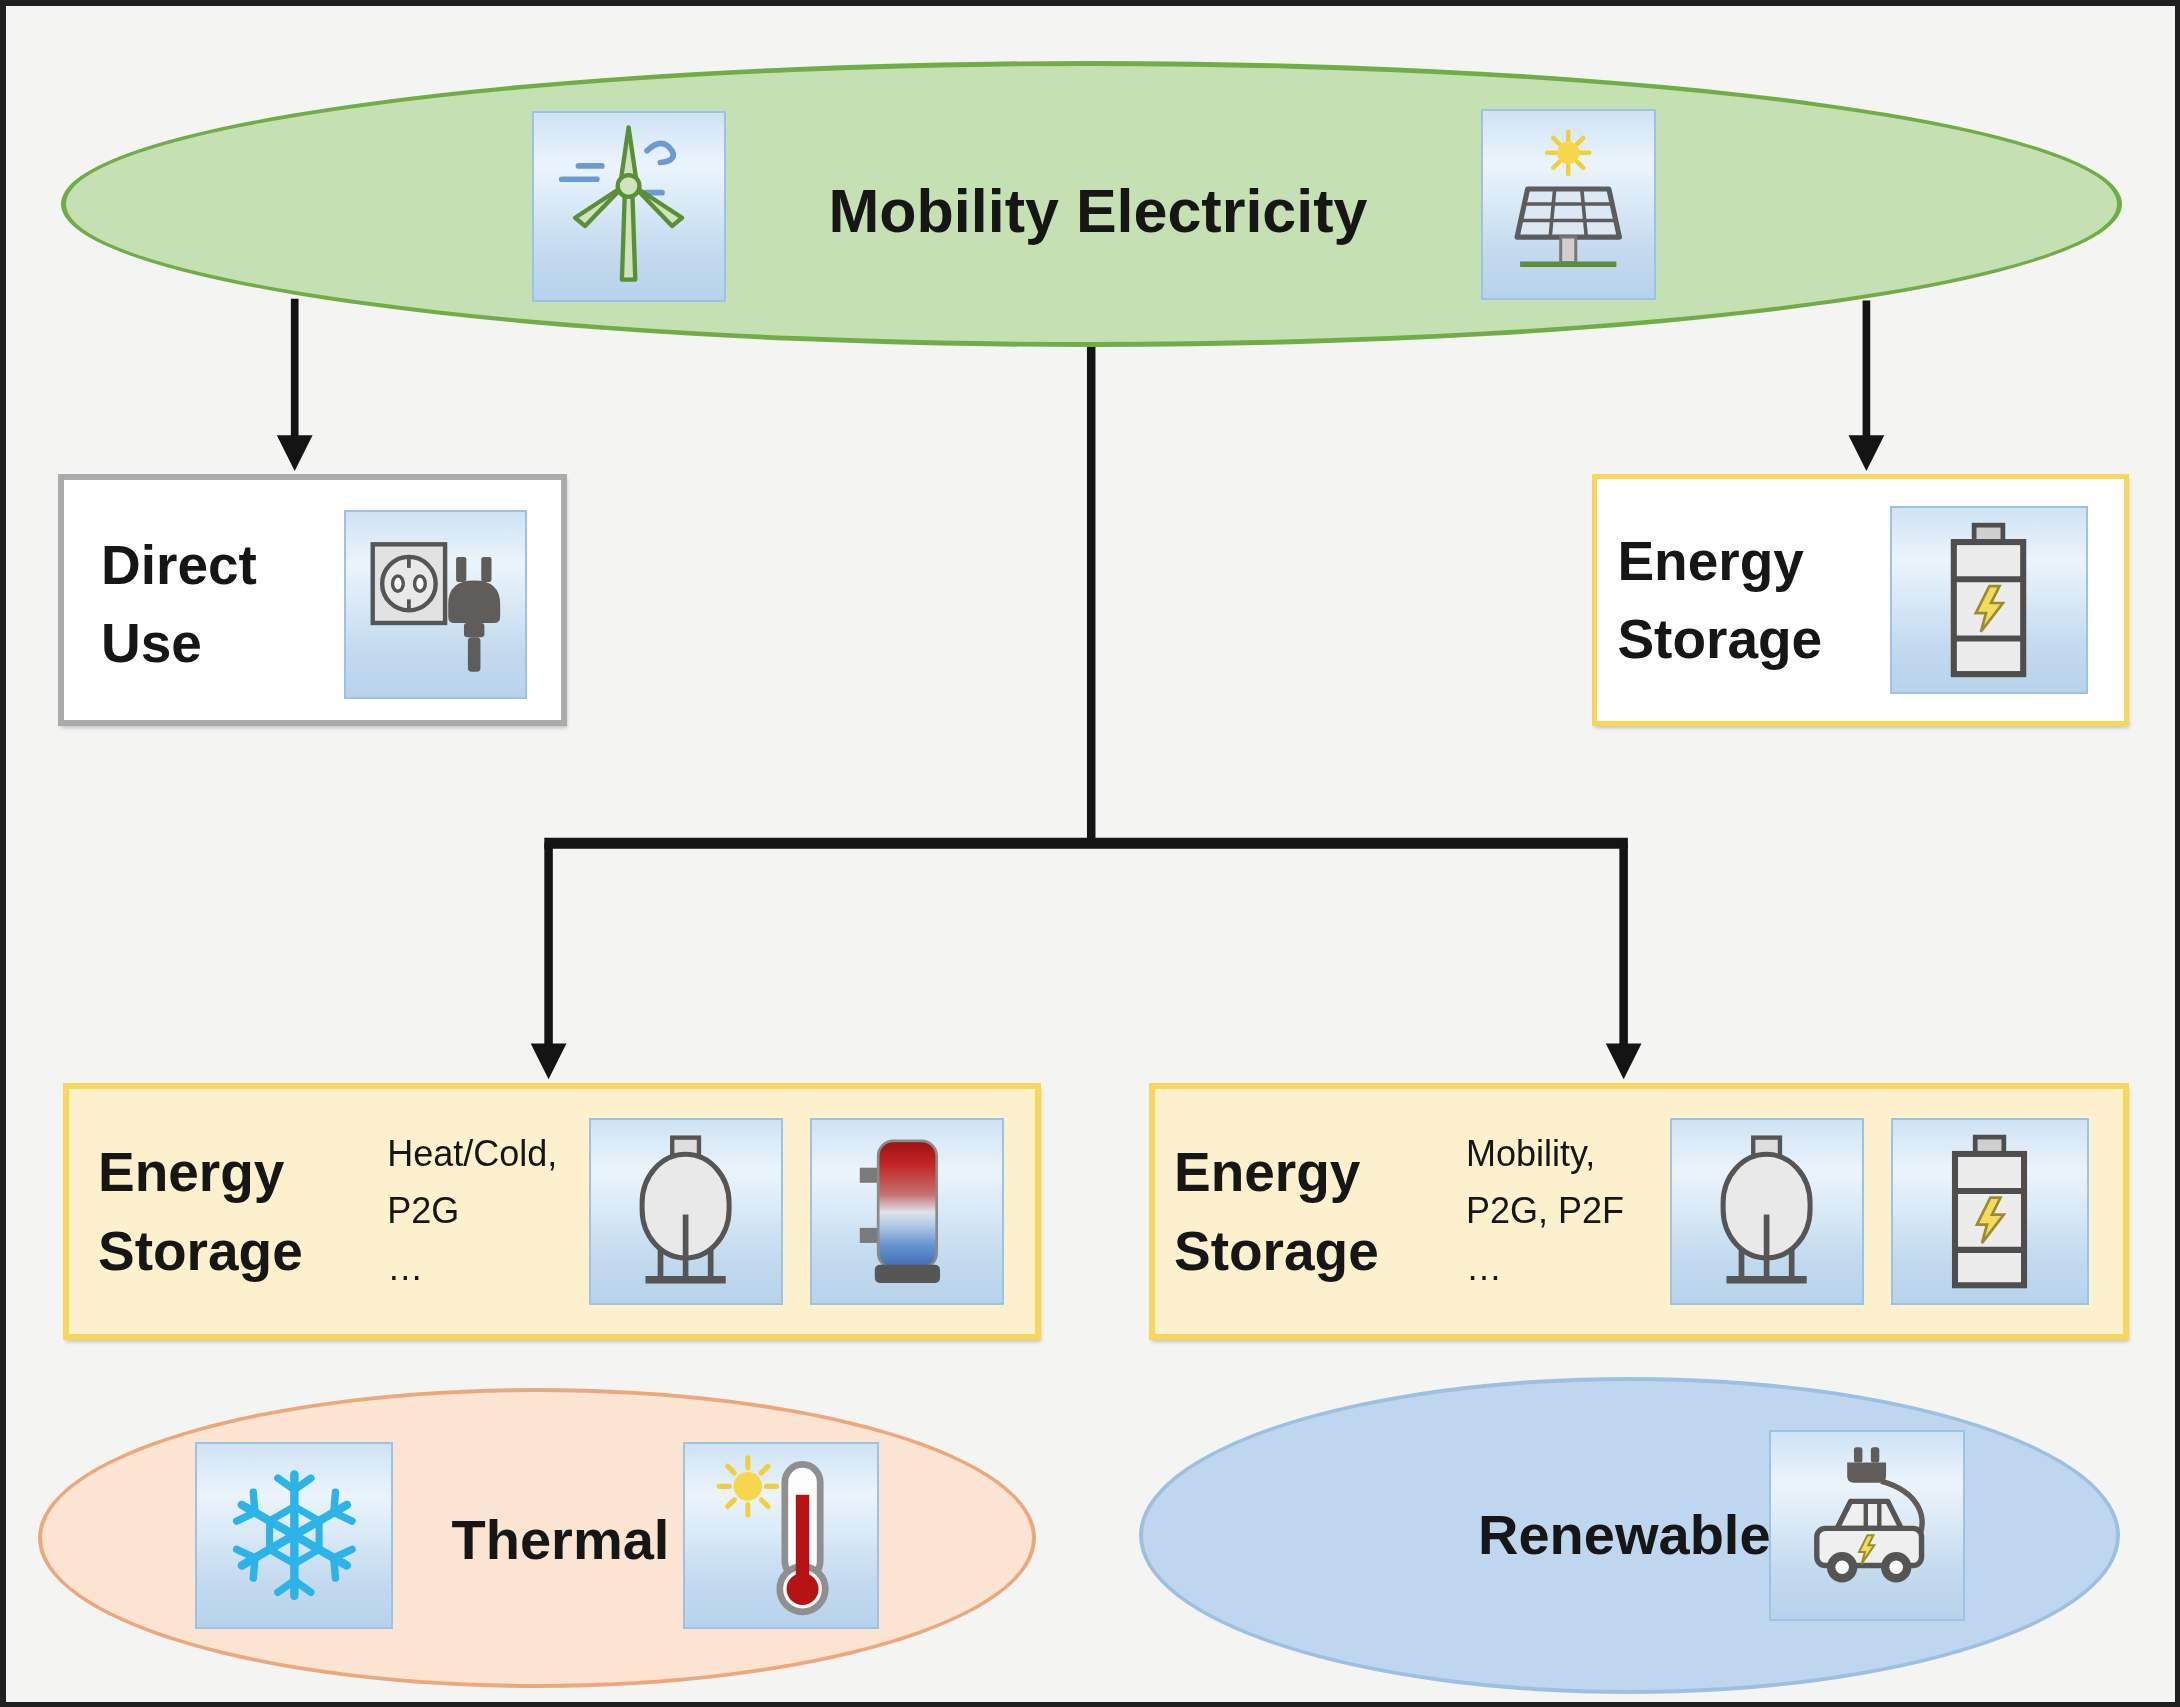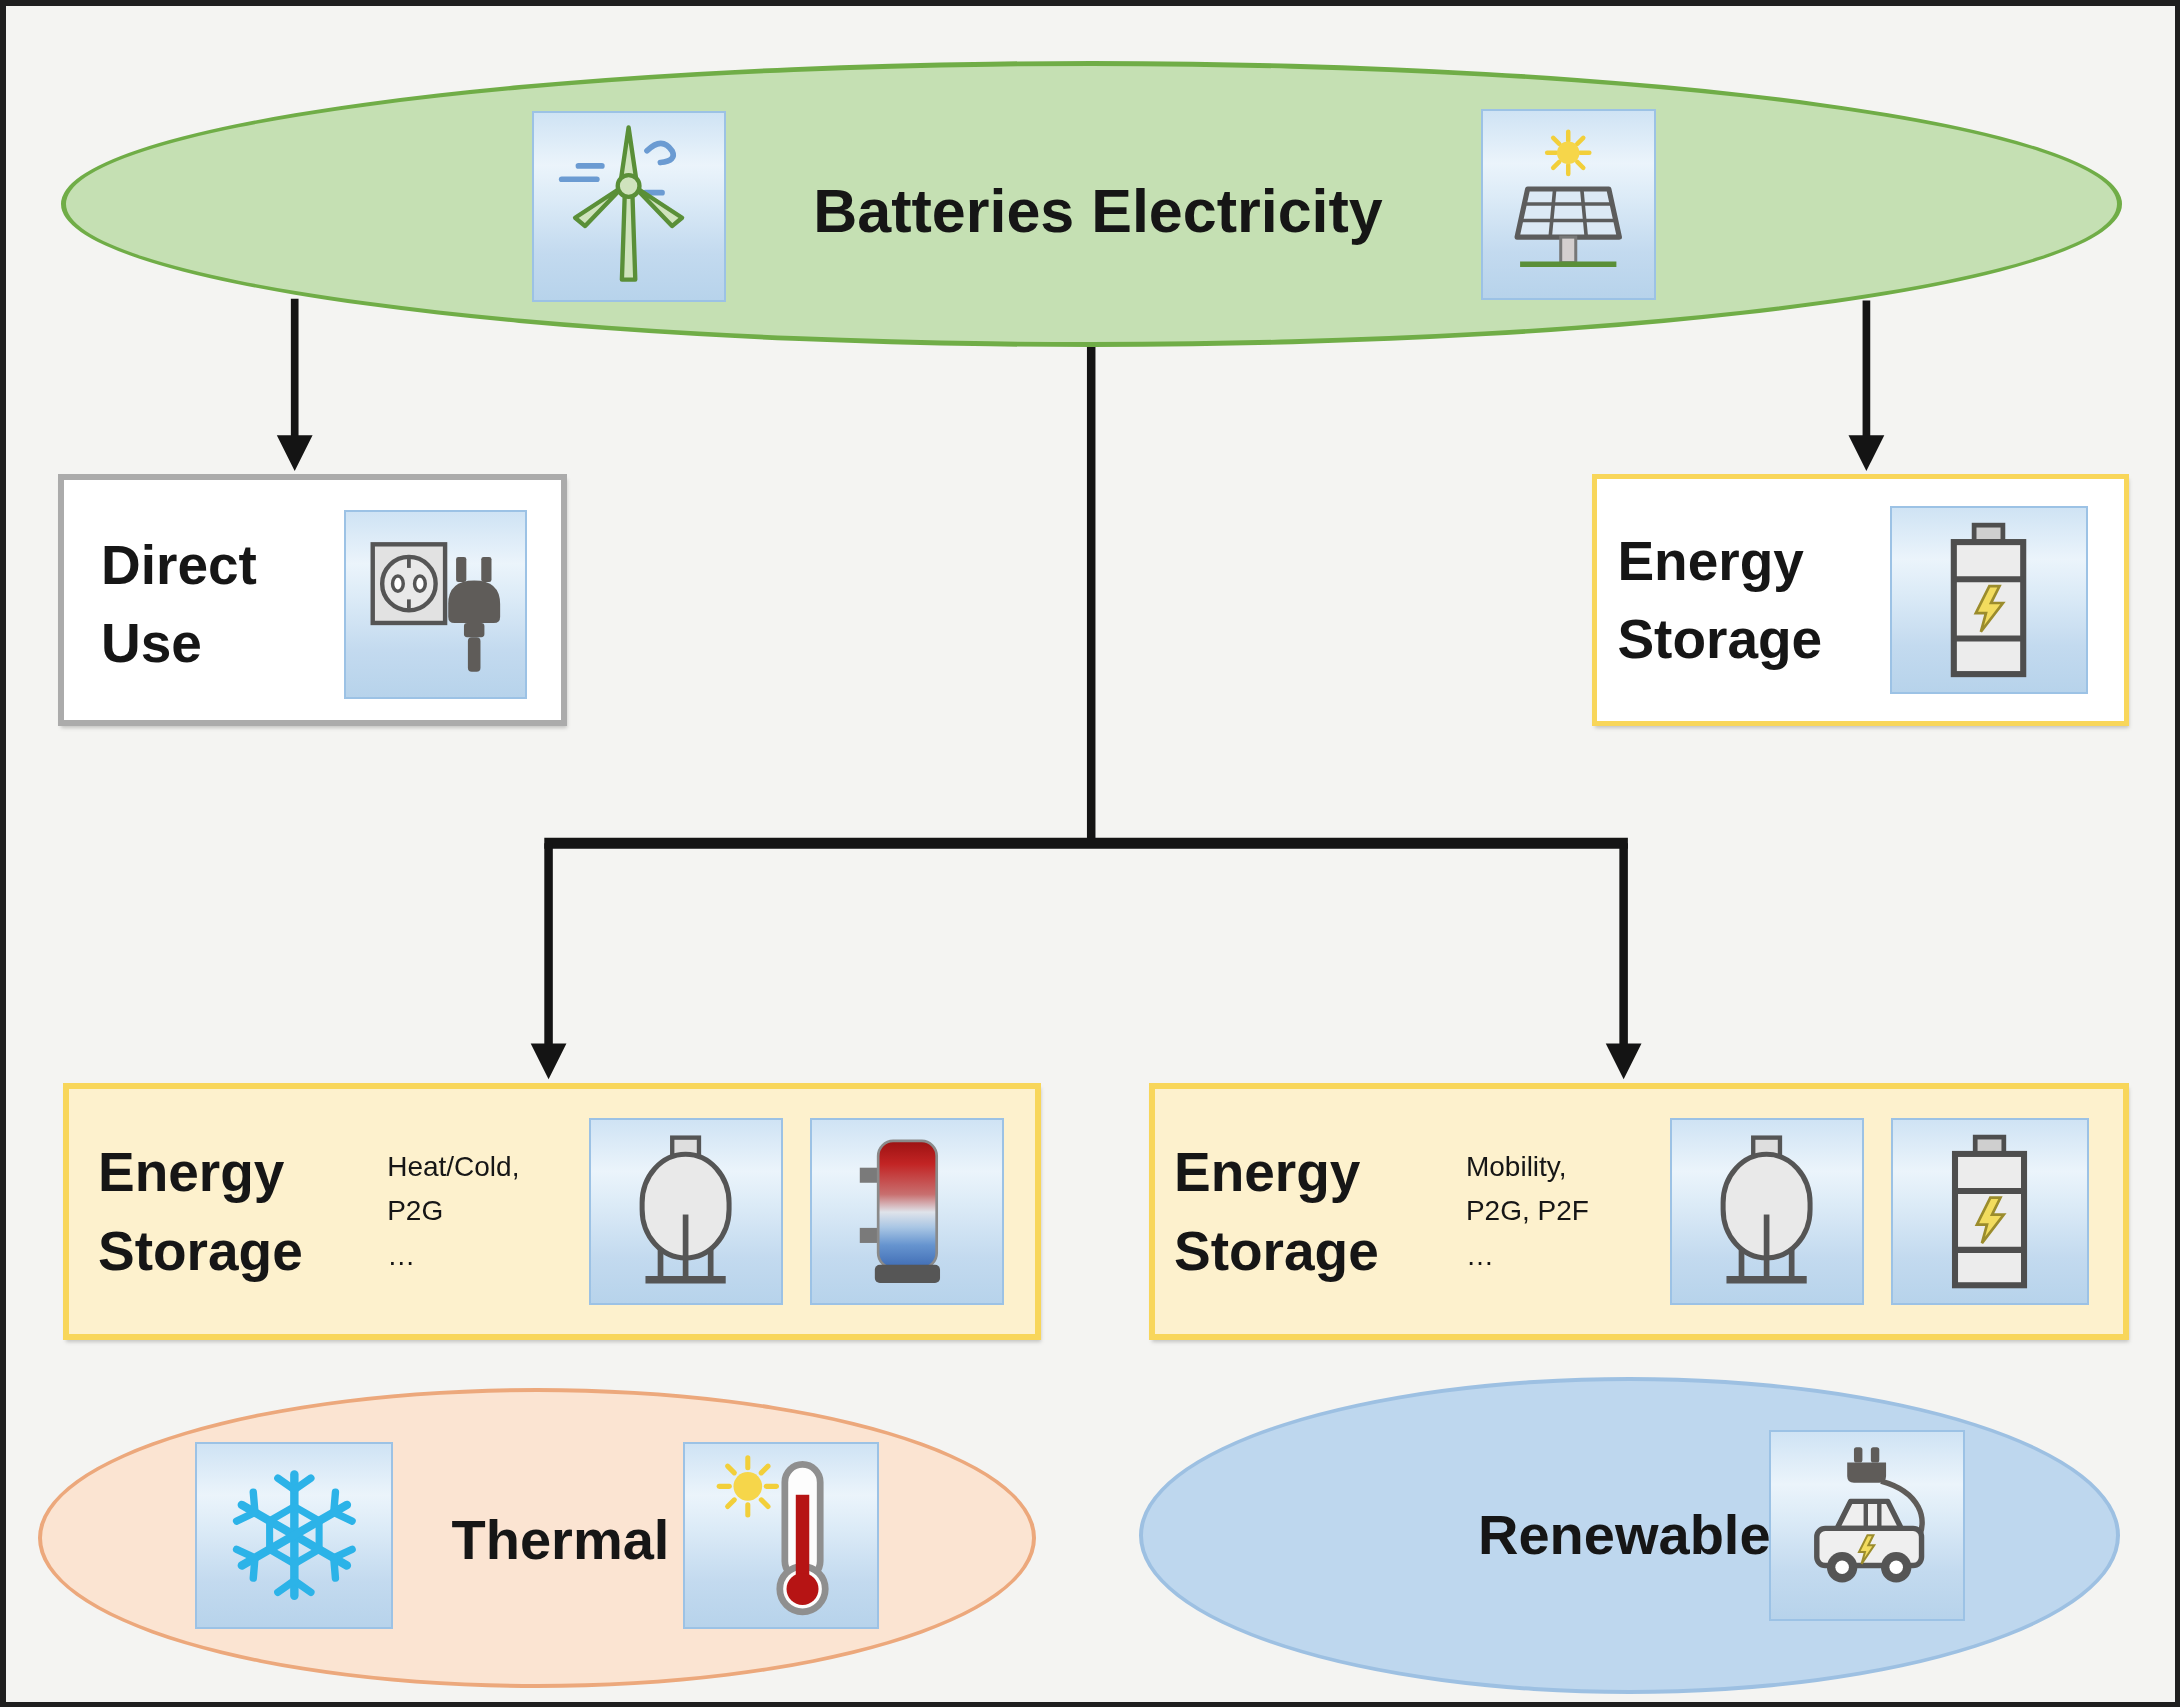--- a/index.html
+++ b/index.html
@@ -32,21 +32,21 @@
     background:var(--c-white-fill); border:6px solid var(--c-gray-border);
     justify-content:space-between; padding:8px 34px 0 37px;}
   .box.storage-white{left:1586px; top:468px; width:537px; height:252px;
     background:var(--c-white-fill); border:5.1px solid var(--c-yellow-border);
     justify-content:space-between; padding:0 36px 0 20.4px;}
   .box.storage-cream{background:var(--c-cream-fill); border:6.8px solid var(--c-yellow-border);}
   .box.storage-left{left:57px; top:1077px; width:978px; height:257px; padding:0 31px 0 29px;}
   .box.storage-right{left:1143px; top:1077px; width:980px; height:257px; padding:0 34px 0 19px;}
   .node-label{font-size:55px; font-weight:600; line-height:1.42; letter-spacing:0px;}
   .node-label.w2{width:264px;}
-  .sub-label{font-size:28px; font-weight:400; line-height:1.58; width:213px; margin-left:39px; align-self:center;}
+  .sub-label{font-size:36px; font-weight:400; line-height:1.58; width:213px; margin-left:39px; align-self:center;}
   .icon-pair{margin-left:auto; display:flex; gap:27px;}
   .iconbox{box-sizing:border-box; border:2.6px solid var(--c-iconbox-border);
     background:linear-gradient(180deg,#cfe3f4 0%,#ebf4fb 28%,#dcebf7 46%,#c3daef 75%,#b7d3eb 100%);
     display:flex; align-items:center; justify-content:center;}
   .iconbox svg{width:88%; height:92%;}
   .title-green{left:743px; top:170px; width:698px; text-align:center;
     font-size:61px; font-weight:600; z-index:3;}
   .ellipse-label{position:absolute; z-index:3; text-align:center; font-size:56px; font-weight:600;}
 </style>
 </head>
@@ -65,21 +65,21 @@
     </g>
     <g fill="#141414">
       <polygon points="326,512 368,512 347,554"></polygon>
       <polygon points="2171,512 2213,512 2192,554"></polygon>
       <polygon points="624,1226 666,1226 645,1268"></polygon>
       <polygon points="1886,1226 1928,1226 1907,1268"></polygon>
     </g>
   </svg>
 
   <div class="ellipse green"></div>
-  <div class="abs title-green">Batteries Electricity</div>
+  <div class="abs title-green">Mobility Electricity</div>
 
   <div class="abs iconbox" style="left:526px; top:105px; width:194px; height:191px; z-index:3;">
     <svg viewBox="0 0 100 100">
       <g stroke="#6b9bd2" stroke-width="3.4" stroke-linecap="round" fill="none">
         <line x1="20" y1="26" x2="34" y2="26"></line>
         <line x1="10" y1="34" x2="31" y2="34"></line>
         <path d="M61,17 q9,-9 15,0 q3,6 -7,7"></path>
         <line x1="60" y1="42" x2="70" y2="42"></line>
       </g>
       <g fill="#cfe3bd" stroke="#5a8f38" stroke-width="2.6" stroke-linejoin="round">

